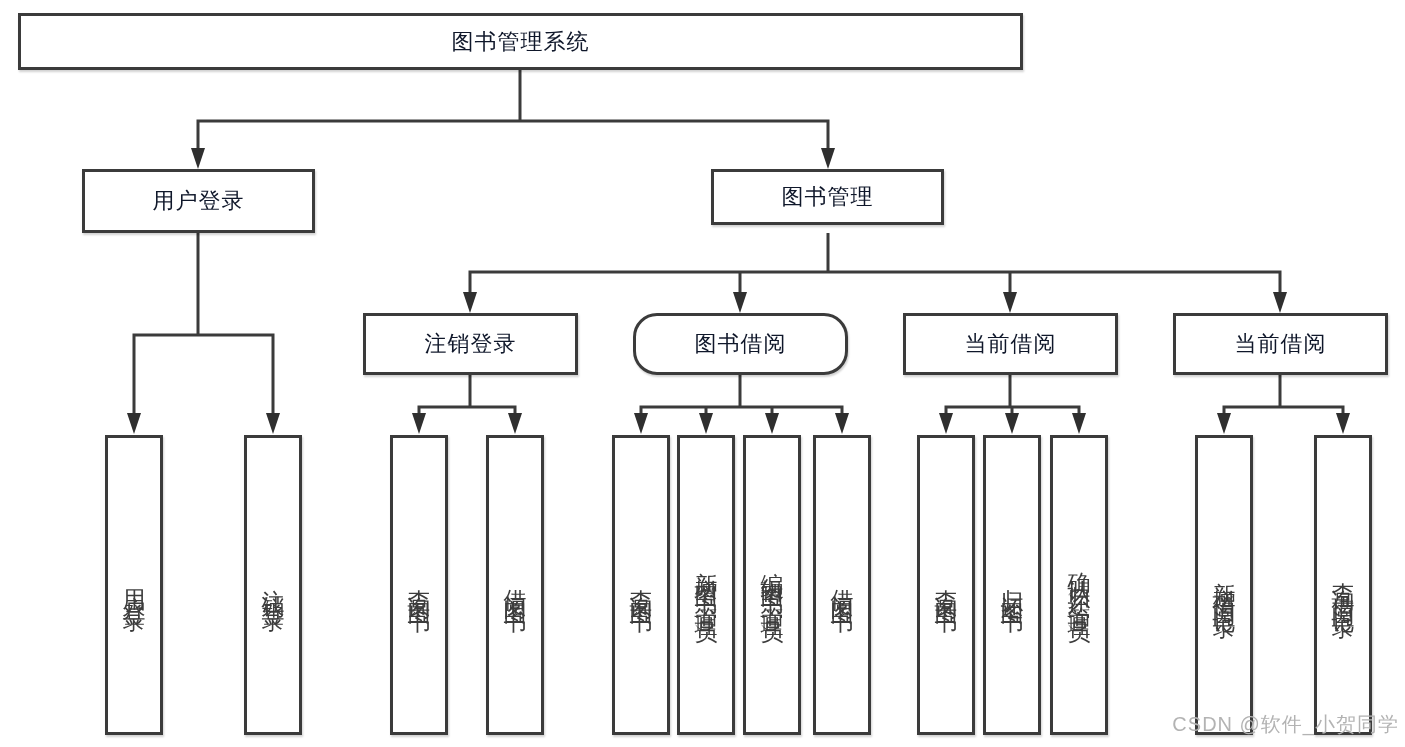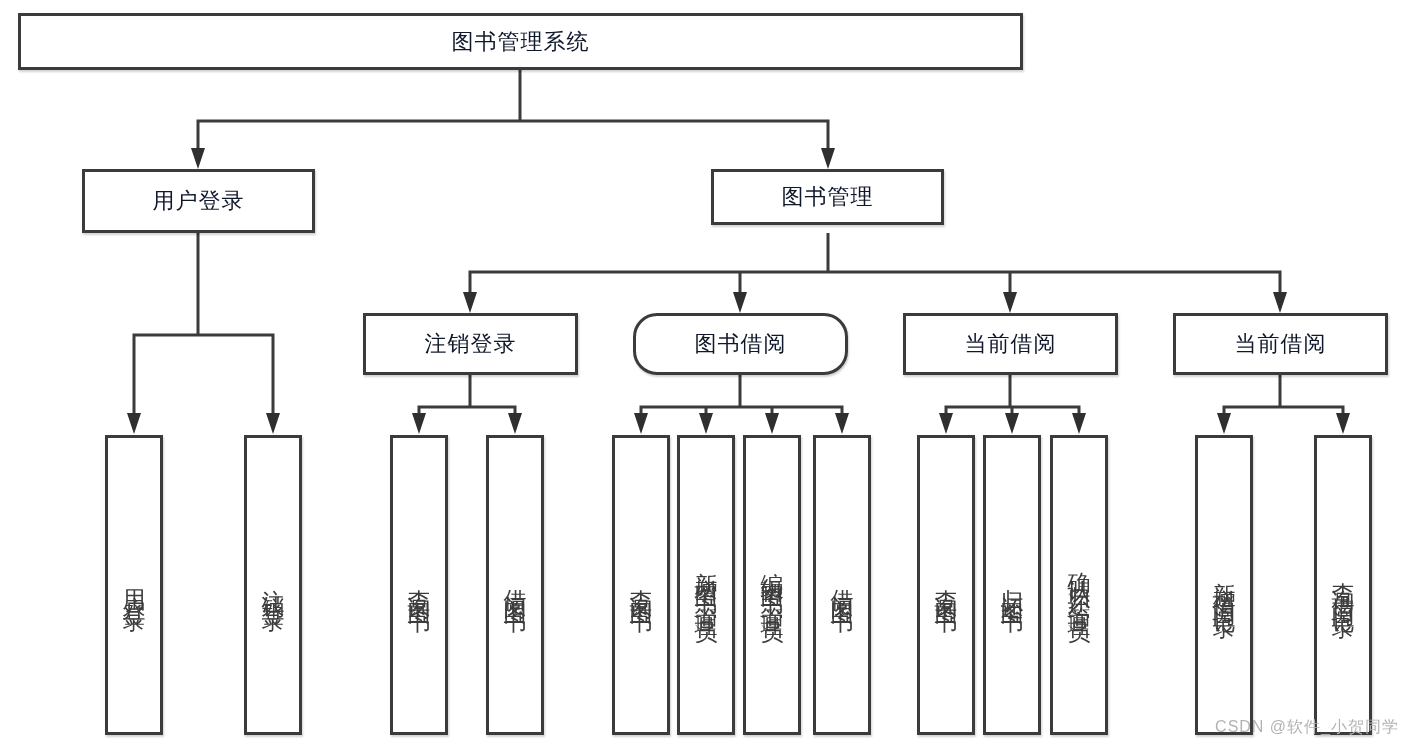--- a/index.html
+++ b/index.html
@@ -65,21 +65,21 @@
   #leaf-c4 { left: 813px;  }
   #leaf-d1 { left: 917px;  }
   #leaf-d2 { left: 983px;  }
   #leaf-d3 { left: 1050px; }
   #leaf-e1 { left: 1195px; }
   #leaf-e2 { left: 1314px; }
   #watermark {
     position: absolute;
     right: 6px;
     bottom: 9px;
-    font-size: 16px;
+    font-size: 20px;
     color: #b3b3b3;
     letter-spacing: 1px;
     z-index: 3;
   }
 </style>
 </head>
 <body>
 
 <div id="canvas">
 

